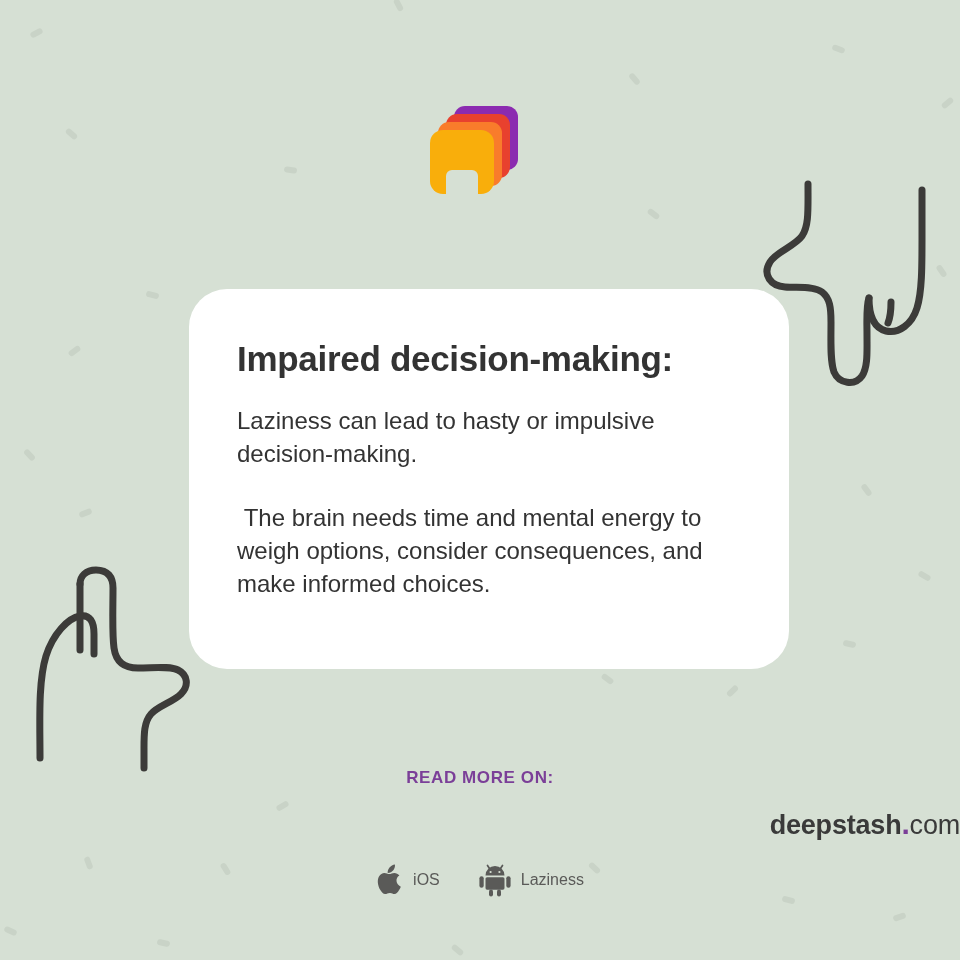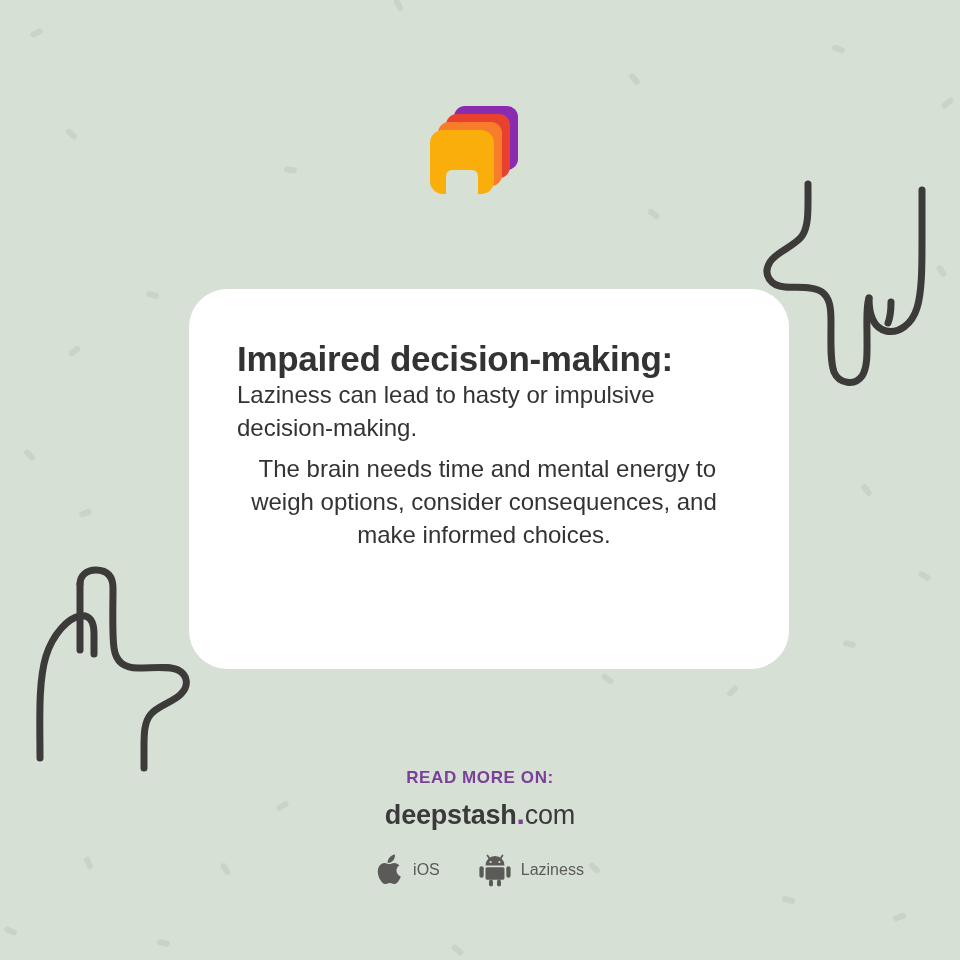--- a/index.html
+++ b/index.html
@@ -104,42 +104,43 @@
     letter-spacing: -0.3px;
     line-height: 1.12;
   }
   .card-paragraph {
     margin: 0;
     font-size: 24px;
     color: #333333;
     line-height: 33px;
     white-space: pre-wrap;
   }
-  #card-paragraph-1 { }
-  #card-paragraph-2 { margin-top: 8px; text-align: center; }
+  #card-paragraph-1 { margin-top: 26px; }
+  #card-paragraph-2 { margin-top: 31px; }
 
   
   #footer {
     position: absolute;
     left: 0;
     top: 768px;
     width: 960px;
     text-align: center;
   }
   #read-more-label {
     font-size: 17px;
     font-weight: bold;
     color: #7b3f98;
     letter-spacing: 0.6px;
   }
   #brand-wordmark {
-    margin-top: 12px;
+    margin-top: 22px;
     font-size: 27px;
     color: #3a3a3a;
     letter-spacing: -0.2px;
+    text-align: right;
   }
   #brand-name { font-weight: bold; }
   #brand-dot {
     color: #7b3f98;
     font-weight: bold;
     font-size: 30px;
     line-height: 0;
   }
   #brand-tld { font-weight: normal; color: #3a3a3a; }
 

